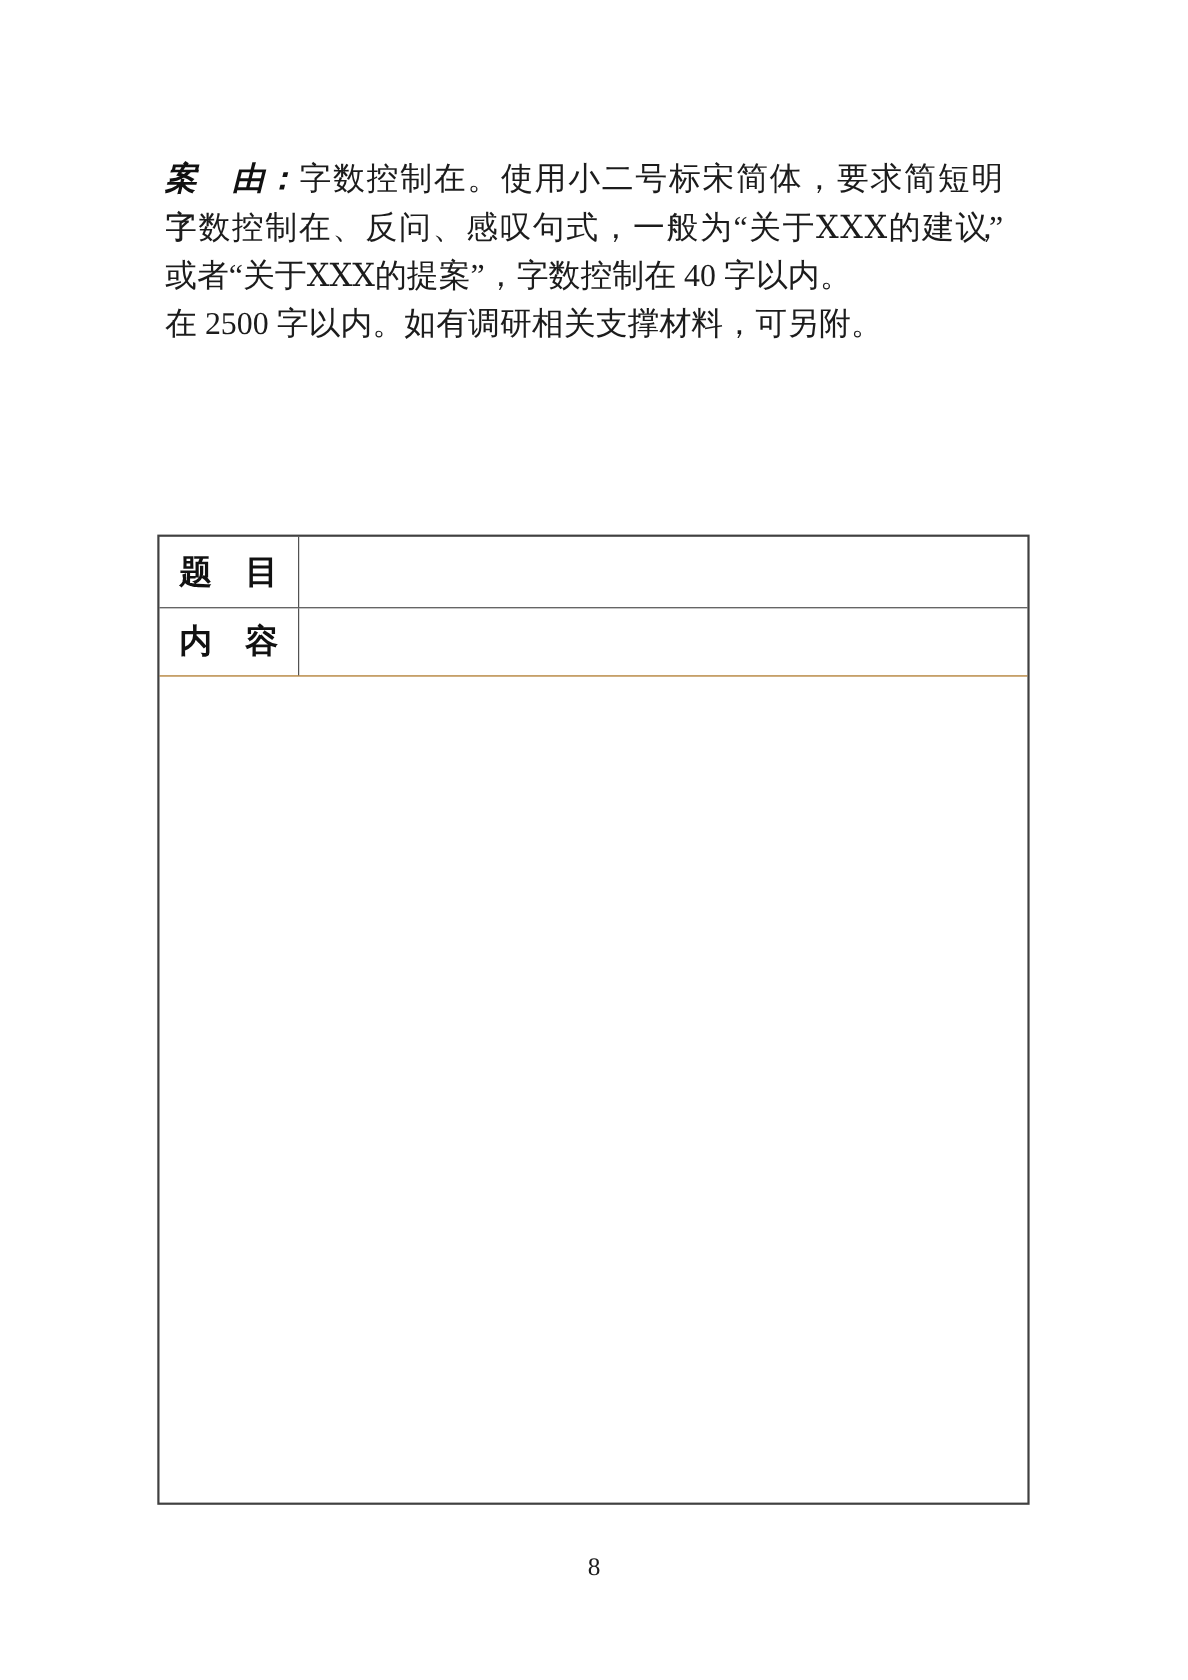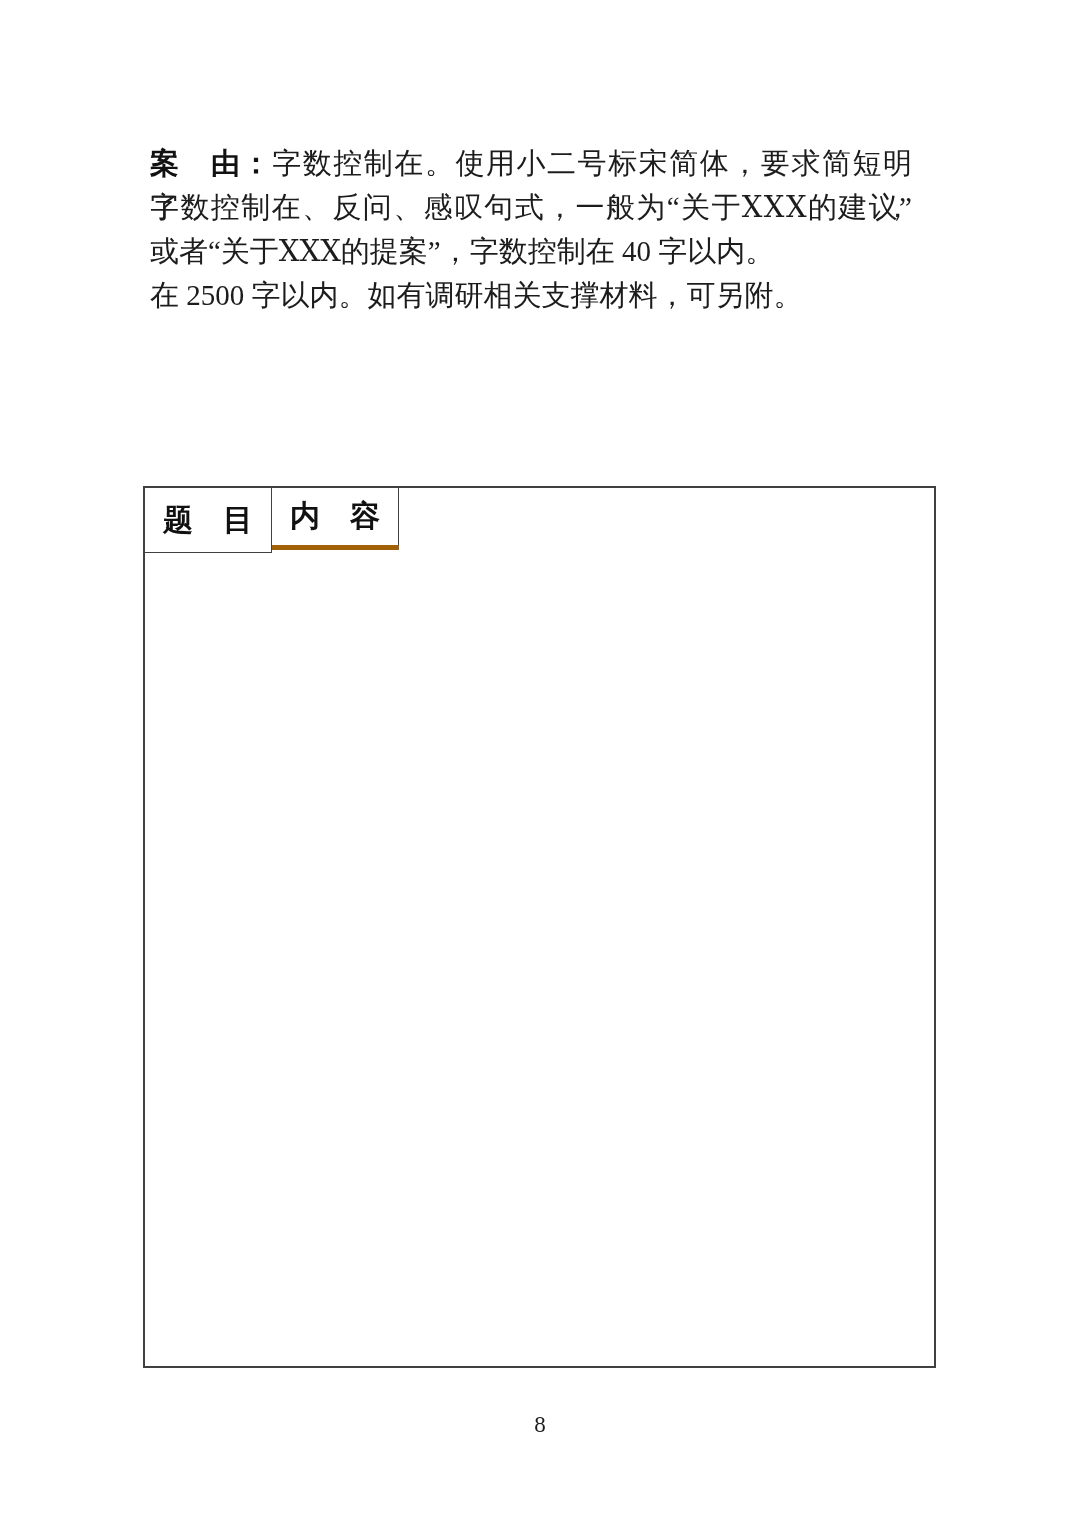--- a/index.html
+++ b/index.html
@@ -33,46 +33,47 @@
   }
   .line.just {
     white-space: normal;
     text-align: justify;
     text-align-last: justify;
   }
   .blab {
     font-family: "Liberation Sans", "DejaVu Sans", sans-serif;
     font-weight: bold;
     color: #111111;
+    font-style: italic;
   }
 
   
   .formtable {
     position: absolute;
     left: 143px;
     top: 486px;
     width: 793px;
     height: 882px;
     box-sizing: border-box;
     border: 2px solid #404040;
     display: flex;
-    flex-direction: row;
+    flex-direction: column;
     background: #ffffff;
   }
   .frow {
     display: flex;
     box-sizing: border-box;
   }
   .frow.r1 {
     height: 65px;
     border-bottom: 1px solid #404040;
   }
   .frow.r2 {
     height: 62px;
-    border-bottom: 5px solid #a16207;
+    border-bottom: 1px solid #a16207;
   }
   .frow.r3 {
     flex: 1;
   }
   .lcell {
     width: 127px;
     box-sizing: border-box;
     border-right: 1px solid #404040;
     display: flex;
     align-items: center;

